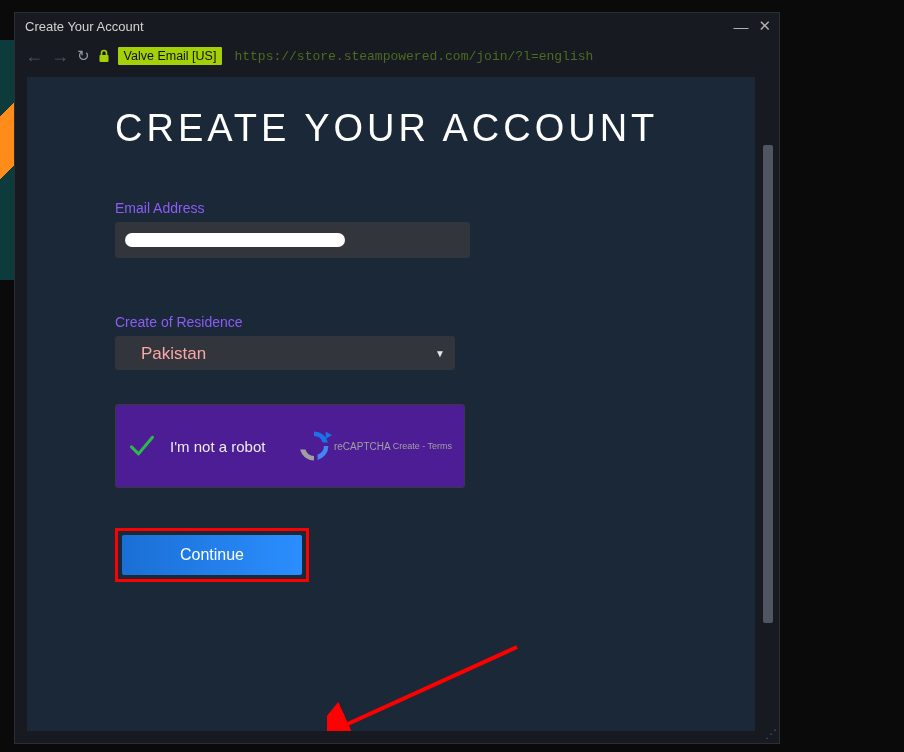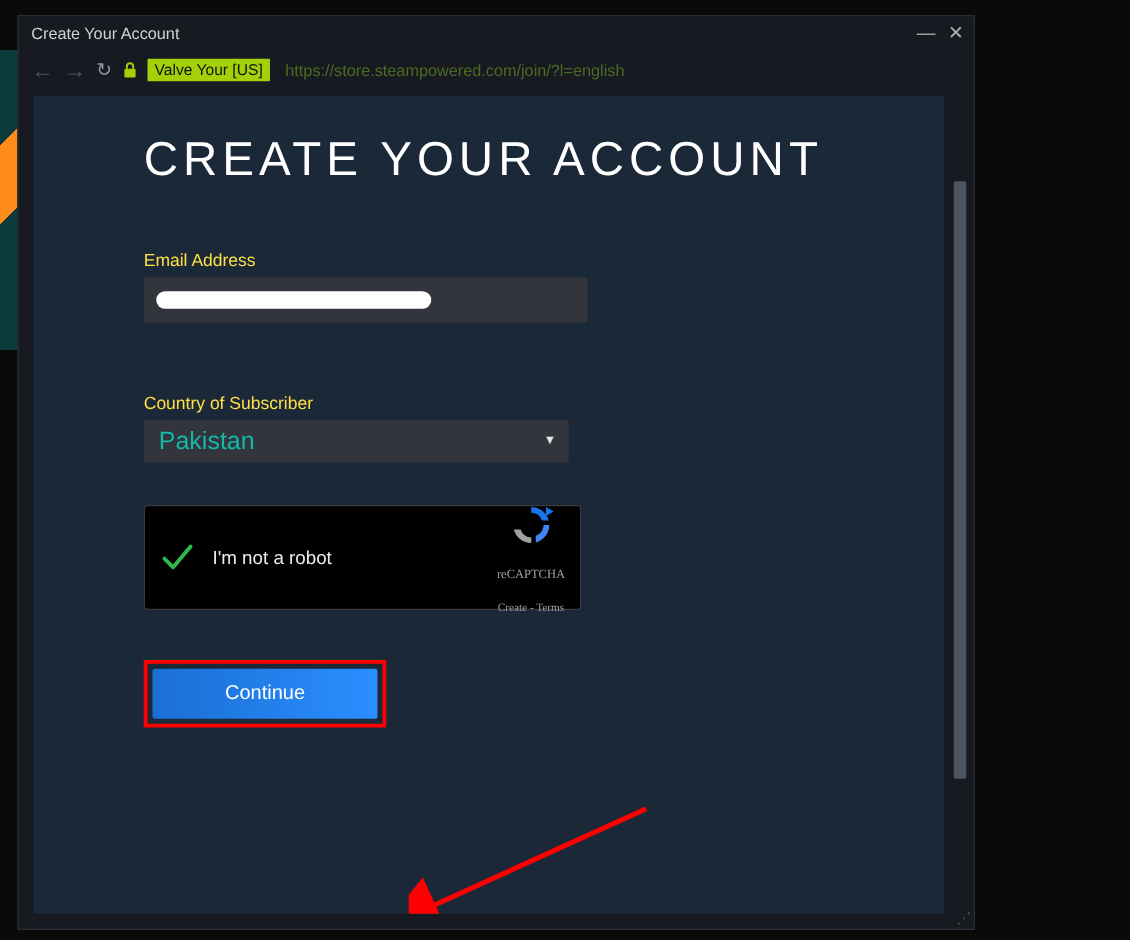--- a/index.html
+++ b/index.html
@@ -53,20 +53,21 @@
       color: #111;
       padding: 2px 6px;
       font-size: 12.5px;
       font-weight: 500;
       border-radius: 1px;
     }
     .url {
       color: #4c6b22;
       font-size: 13px;
       margin-left: 4px;
+      font-family: Liberation Mono, monospace;
     }
     .content-area {
       position: absolute;
       left: 12px;
       top: 64px;
       right: 24px;
       bottom: 12px;
       background: #1b2838;
       overflow: hidden;
     }
@@ -94,21 +95,21 @@
     .page-title {
       font-size: 38px;
       font-weight: 300;
       letter-spacing: 4px;
       color: #ffffff;
       margin-bottom: 50px;
     }
     .form-group { margin-bottom: 46px; }
     .form-label {
       font-size: 14px;
-      color: #fde047;
+      color: #8b5cf6;
       margin-bottom: 6px;
       display: block;
       margin-top: 36px;
     }
     .form-input {
       width: 355px;
       height: 36px;
       background: #32353c;
       border: none;
       color: #fff;
@@ -125,65 +126,63 @@
       height: 14px;
       background: #fff;
       border-radius: 8px;
     }
     .input-wrap { position: relative; width: 355px; }
     .form-select {
       width: 340px;
       height: 34px;
       background: #32353c;
       border: none;
-      color: #14b8a6;
-      font-size: 20px;
-      padding: 0 12px;
+      color: #fca5a5;
+      font-size: 17px;
+      padding: 0 26px;
       border-radius: 3px;
       appearance: none;
       position: relative;
     }
     .select-wrap { position: relative; width: 340px; }
     .select-arrow {
       position: absolute;
       right: 10px;
       top: 50%;
       transform: translateY(-50%);
       color: #e5e5e5;
       font-size: 10px;
       pointer-events: none;
     }
     .country-group { margin-top: 56px; margin-bottom: 34px; }
     .captcha {
       width: 350px;
       height: 84px;
-      background: #000000;
+      background: #4c1d95;
       border: 1px solid #3a3a3a;
       border-radius: 3px;
       display: flex;
       align-items: center;
       padding: 0 12px;
       justify-content: space-between;
       margin-bottom: 40px;
     }
     .captcha-left { display: flex; align-items: center; gap: 14px; }
     .captcha-check {
       width: 28px;
       height: 28px;
       display: flex;
       align-items: center;
       justify-content: center;
     }
     .captcha-text { color: #ececec; font-size: 15px; }
     .captcha-right {
       display: flex;
-      flex-direction: column;
-      align-items: center;
-      gap: 16px;
-      font-family: Liberation Serif, serif;
+      align-items: center;
+      gap: 2px;
     }
     .captcha-brand { color: #a0a0a0; font-size: 10px; }
     .captcha-links { color: #a0a0a0; font-size: 9px; }
     .agreement-row {
       display: flex;
       align-items: flex-start;
       gap: 10px;
       margin-bottom: 38px;
     }
     .agree-checkbox {
@@ -257,39 +256,39 @@
   <div class="navbar">
     <span class="nav-btn nav-arrow">←</span>
     <span class="nav-btn nav-arrow">→</span>
     <span class="nav-btn enabled reload-icon">↻</span>
     <span class="lock-icon">
       <svg viewBox="0 0 12 14" width="12" height="14">
         <rect x="1.5" y="6" width="9" height="7" rx="1" fill="#a4d007"></rect>
         <path d="M3.5 6 V4 a2.5 2.5 0 0 1 5 0 V6" fill="none" stroke="#a4d007" stroke-width="1.6"></path>
       </svg>
     </span>
-    <span class="cert-badge">Valve Your [US]</span>
+    <span class="cert-badge">Valve Email [US]</span>
     <span class="url">https://store.steampowered.com/join/?l=english</span>
   </div>
 
   <div class="content-area">
     <div class="page">
       <h1 class="page-title">CREATE YOUR ACCOUNT</h1>
 
       <div class="form-group">
         <label class="form-label">Email Address</label>
         <div class="input-wrap">
           <input class="form-input" type="text" style="">
           <div class="redacted" style="width:220px"></div>
         </div>
       </div>
 
 
       <div class="form-group country-group">
-        <label class="form-label">Country of Subscriber</label>
+        <label class="form-label">Create of Residence</label>
         <div class="select-wrap">
           <select class="form-select">
             <option>Pakistan</option>
           </select>
           <span class="select-arrow">▼</span>
         </div>
       </div>
 
       <div class="captcha">
         <div class="captcha-left">

